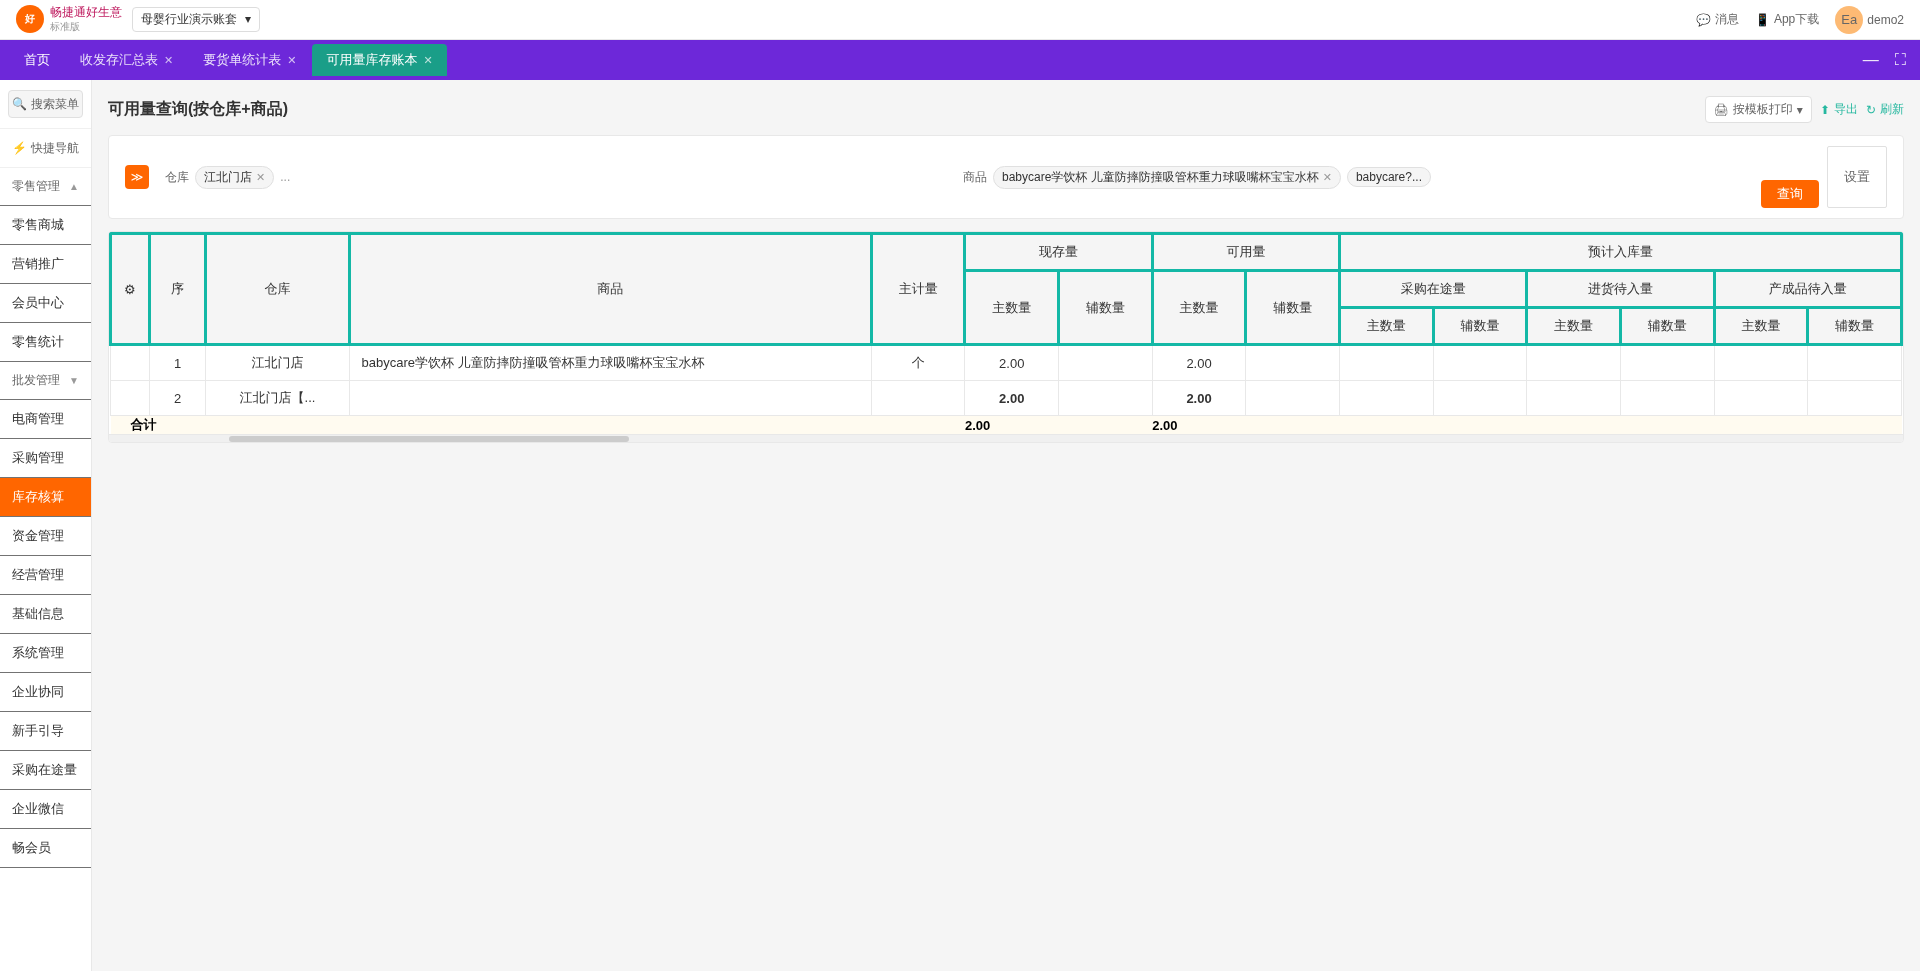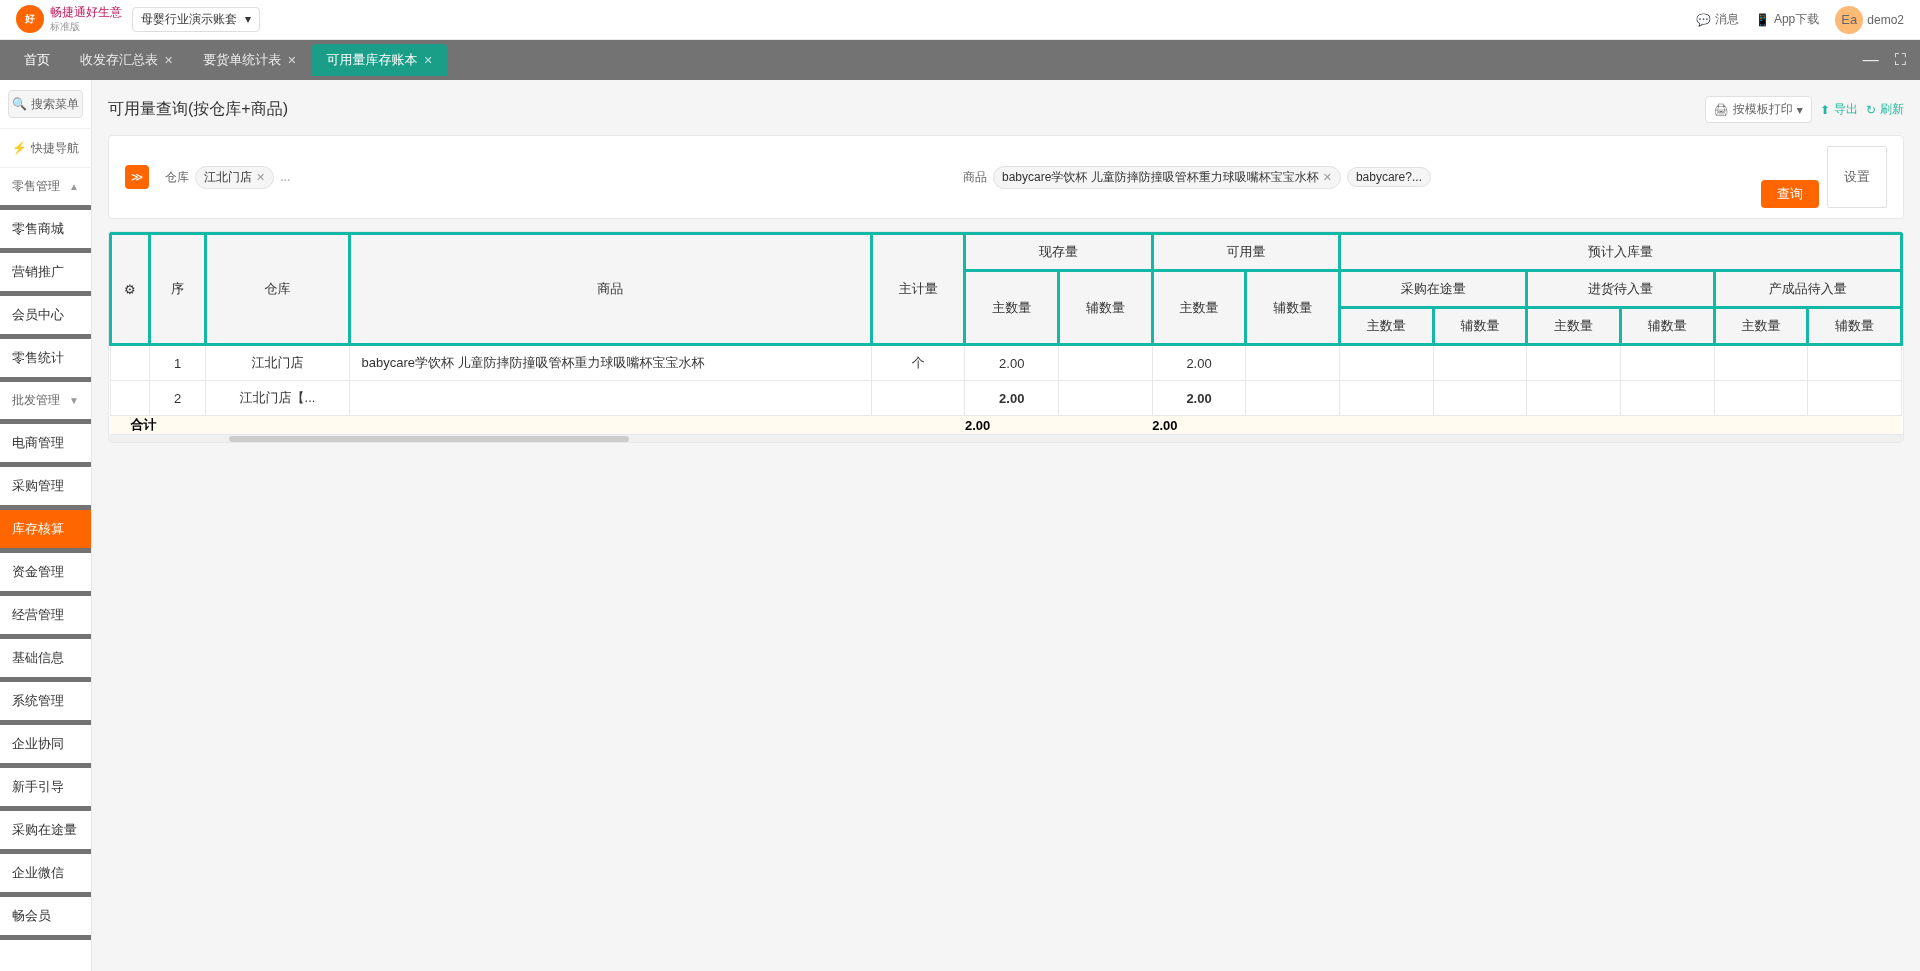--- a/index.html
+++ b/index.html
@@ -25,21 +25,21 @@
       display: flex; align-items: center; gap: 8px;
       background: #fff; border: 1px solid #ddd; border-radius: 4px;
       padding: 3px 8px; font-size: 12px; color: #333; cursor: pointer;
     }
     .top-bar-right { display: flex; align-items: center; gap: 16px; }
     .top-action { display: flex; align-items: center; gap: 4px; font-size: 12px; color: #666; cursor: pointer; }
     .avatar { width: 28px; height: 28px; border-radius: 50%; background: #fdba74; overflow: hidden; display: flex; align-items: center; justify-content: center; font-size: 13px; color: #666; }
 
     
     .nav-tabs {
-      background: #737373;
+      background: #6d28d9;
       height: 40px;
       display: flex;
       align-items: center;
       padding: 0 10px;
       gap: 2px;
       flex-shrink: 0;
     }
     .nav-tab {
       height: 32px;
       padding: 0 14px;
@@ -82,38 +82,38 @@
     .sidebar-nav-btn-inner {
       width: 100%; height: 26px; display: flex; align-items: center; justify-content: center;
       font-size: 12px; color: #666; cursor: pointer; gap: 4px;
     }
     .sidebar-item {
       display: flex; align-items: center; justify-content: space-between;
       padding: 10px 12px;
       font-size: 13px;
       color: #333;
       cursor: pointer;
-      border-bottom: 5px solid #737373;
+      border-bottom: 1px solid #737373;
     }
     .sidebar-item.active { background: #ff6600; color: #fff; }
     .sidebar-item.section-header {
       font-size: 12px;
       color: #666;
     }
     .expand-icon { font-size: 10px; color: #999; }
 
     
     .content-area { flex: 1; overflow-y: auto; padding: 16px; background: #f5f5f5; }
 
     
     .page-header {
       display: flex; justify-content: space-between; align-items: center;
       margin-bottom: 12px;
     }
-    .page-title { font-size: 16px; color: #333; font-weight: normal; }
+    .page-title { font-size: 16px; color: #333; font-weight: bold; }
     .page-actions { display: flex; align-items: center; gap: 8px; }
     .page-action-btn {
       display: flex; align-items: center; gap: 4px;
       font-size: 12px; color: #666; cursor: pointer; padding: 4px 8px;
       border: 1px solid #e0e0e0; border-radius: 4px; background: #fff;
     }
     .page-action-link { display: flex; align-items: center; gap: 4px; font-size: 12px; color: #26b8a0; cursor: pointer; }
 
     
     .filter-bar {

